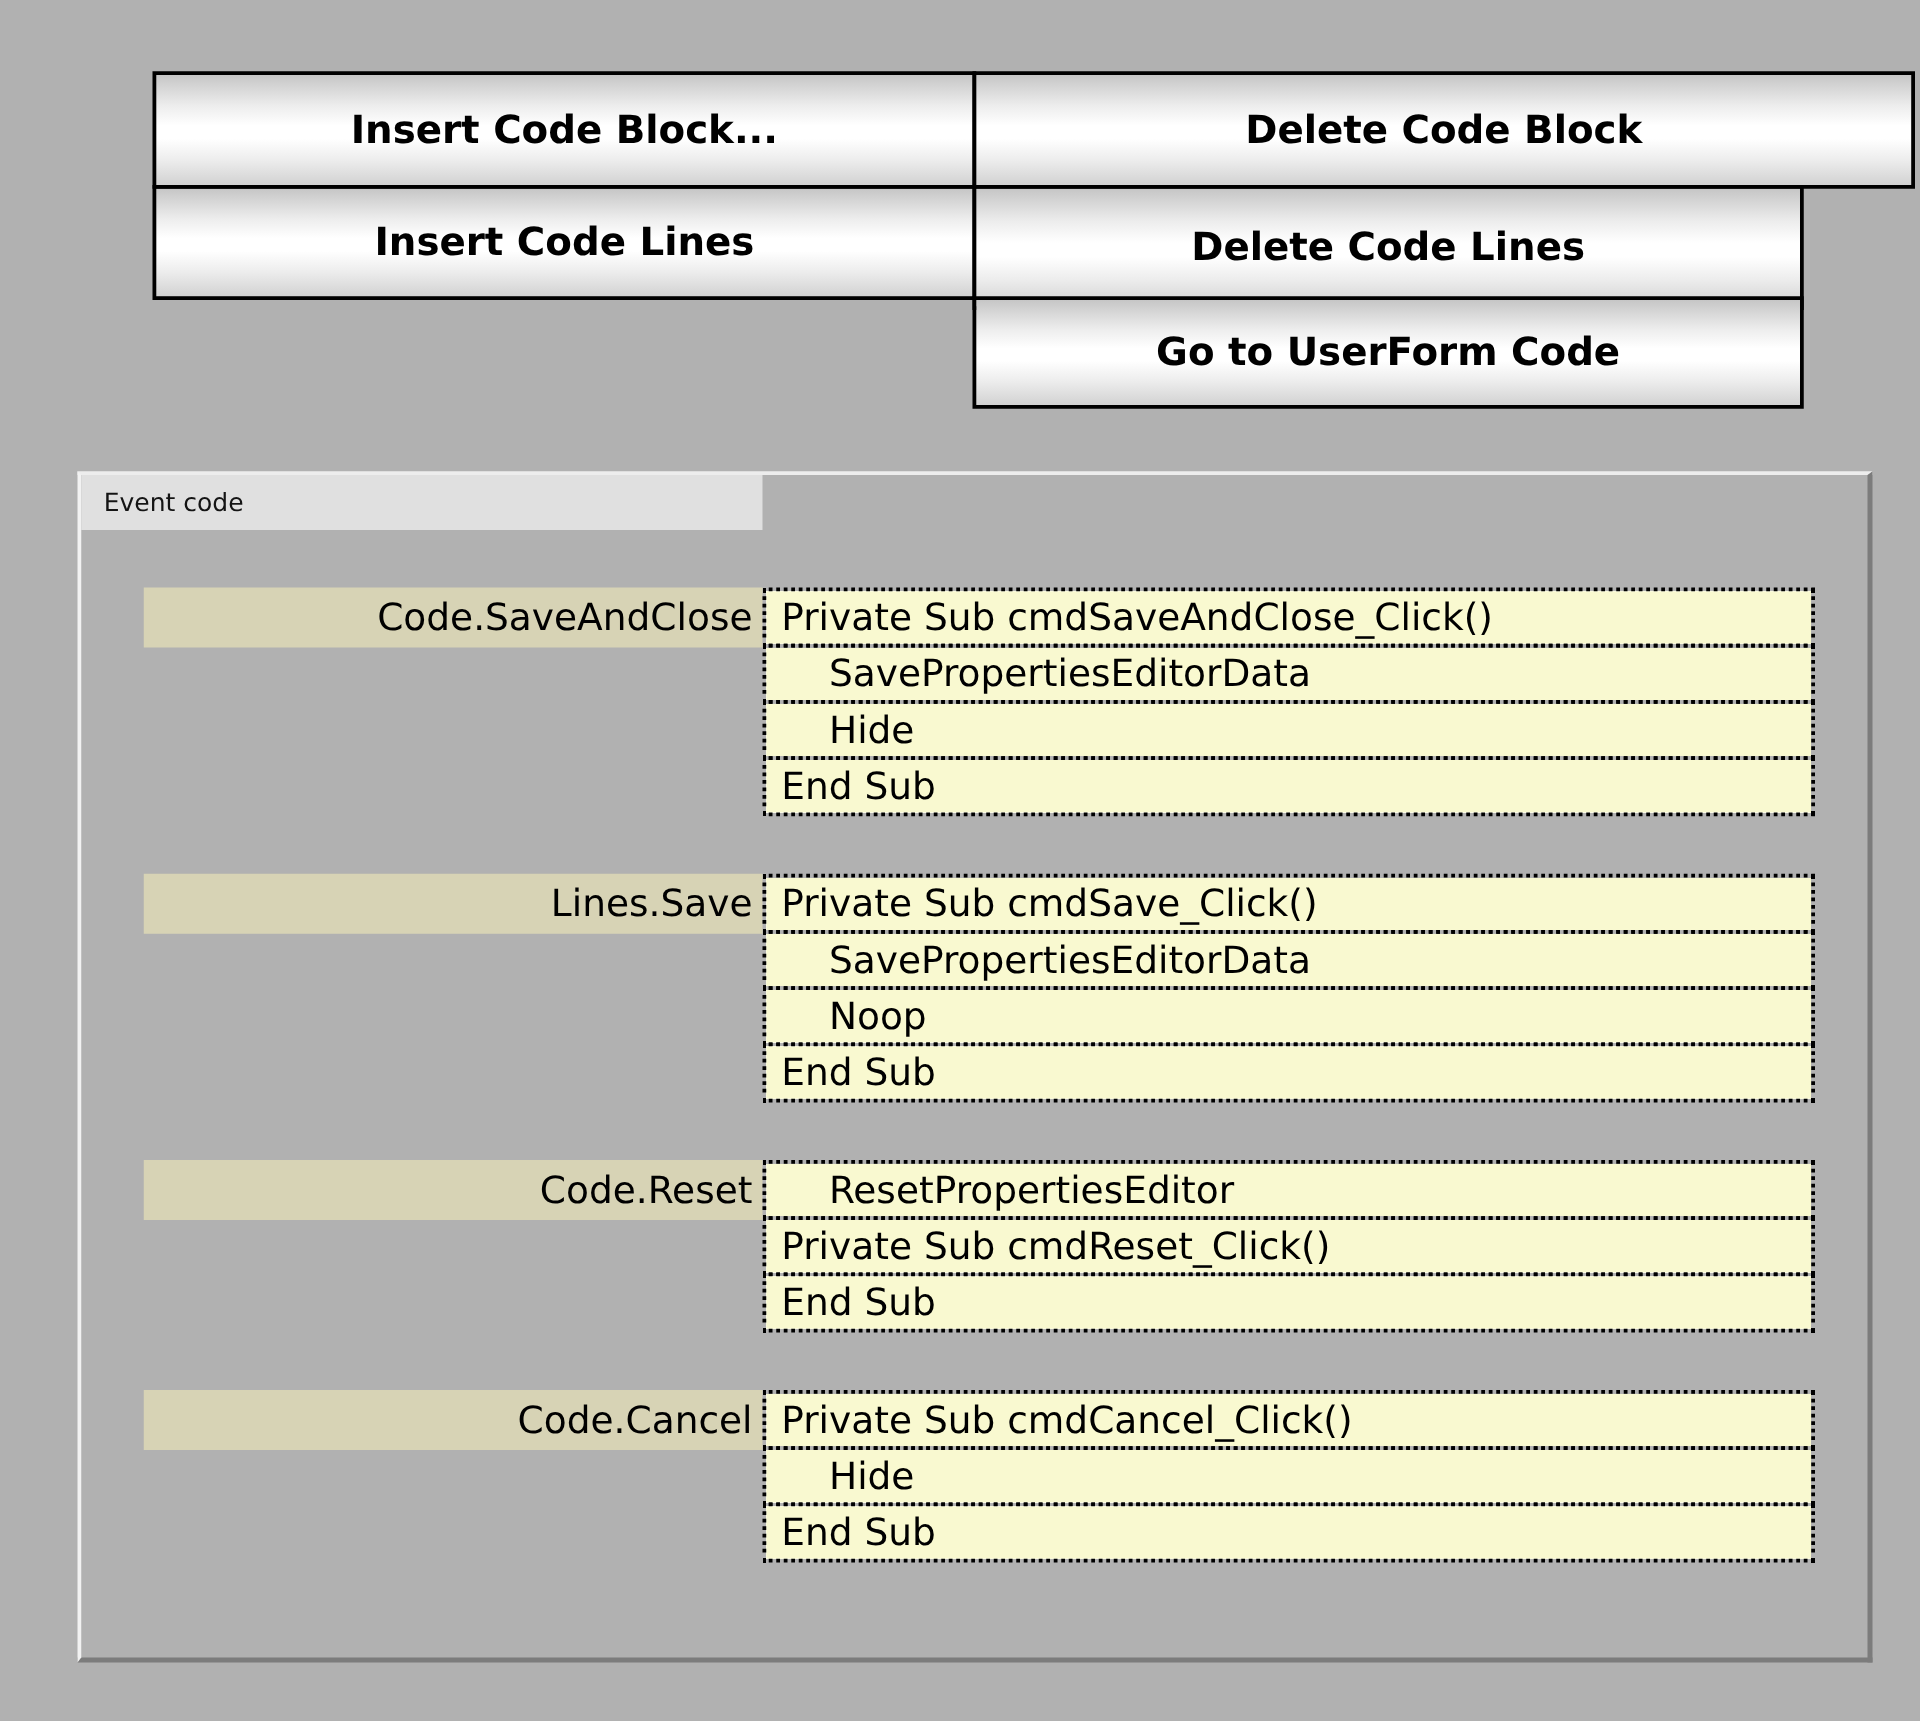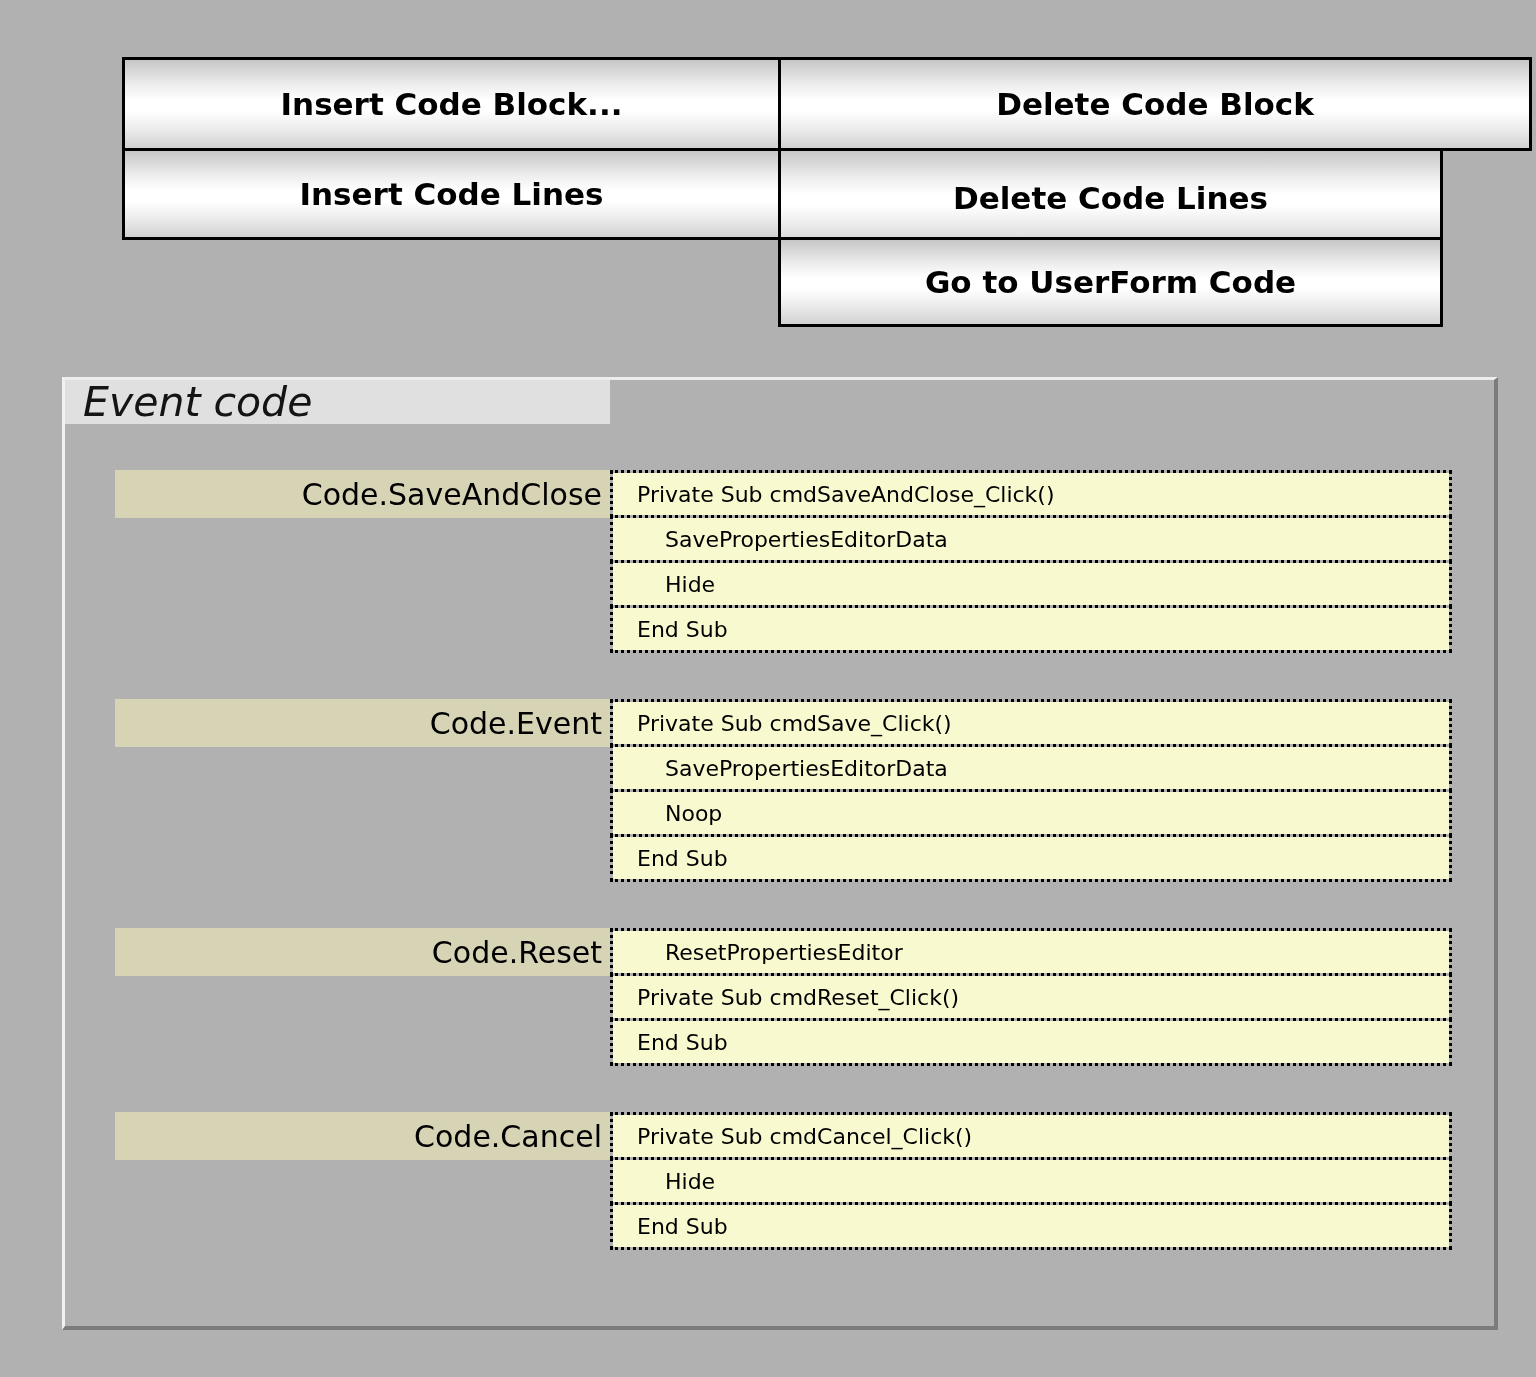--- a/index.html
+++ b/index.html
@@ -57,22 +57,21 @@
     position: absolute;
     left: 0;
     top: 0;
     width: 545px;
     height: 44px;
     background: #e0e0e0;
     display: flex;
     align-items: center;
     box-sizing: border-box;
     padding-left: 18px;
-    font-style: italic;
-    font-size: 41px;
+    font-size: 20px;
     color: #141414;
   }
 
   
   .blocks-host {
     position: absolute;
     left: 50px;
     top: 90px;
     width: 1337px;
   }
@@ -104,22 +103,22 @@
     height: 48px;
     box-sizing: border-box;
     border: 3px dotted #000;
     margin-top: -3px;
     
     background-color: #ffffff;
     background-image: linear-gradient(#f9f9d0, #f9f9d0);
     background-clip: padding-box;
     display: flex;
     align-items: center;
-    padding-left: 24px;
-    font-size: 22px;
+    padding-left: 12px;
+    font-size: 30px;
     white-space: pre;
     overflow: hidden;
   }
   .code-line:first-child { margin-top: 0; }
 </style>
 </head>
 <body>
 
 <div>
   <button class="xl-btn" id="btn-insert-code-block">Insert Code Block...</button>
@@ -136,21 +135,21 @@
     <div class="block-label">Code.SaveAndClose</div>
     <div class="code-lines">
           <div class="code-line">Private Sub cmdSaveAndClose_Click()</div>
           <div class="code-line">    SavePropertiesEditorData</div>
           <div class="code-line">    Hide</div>
           <div class="code-line">End Sub</div>
         </div>
   </div>
 
   <div class="code-block">
-    <div class="block-label">Code.Event</div>
+    <div class="block-label">Lines.Save</div>
     <div class="code-lines">
           <div class="code-line">Private Sub cmdSave_Click()</div>
           <div class="code-line">    SavePropertiesEditorData</div>
           <div class="code-line">    Noop</div>
           <div class="code-line">End Sub</div>
         </div>
   </div>
 
   <div class="code-block">
     <div class="block-label">Code.Reset</div>

